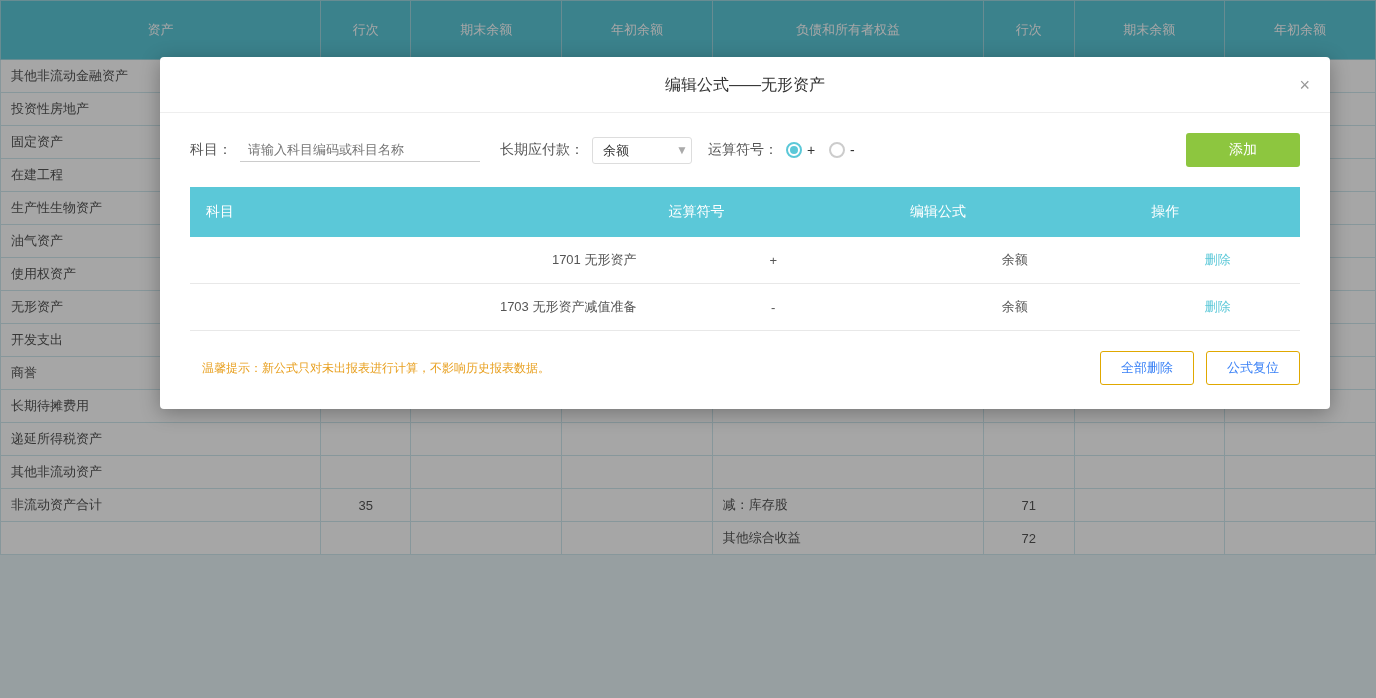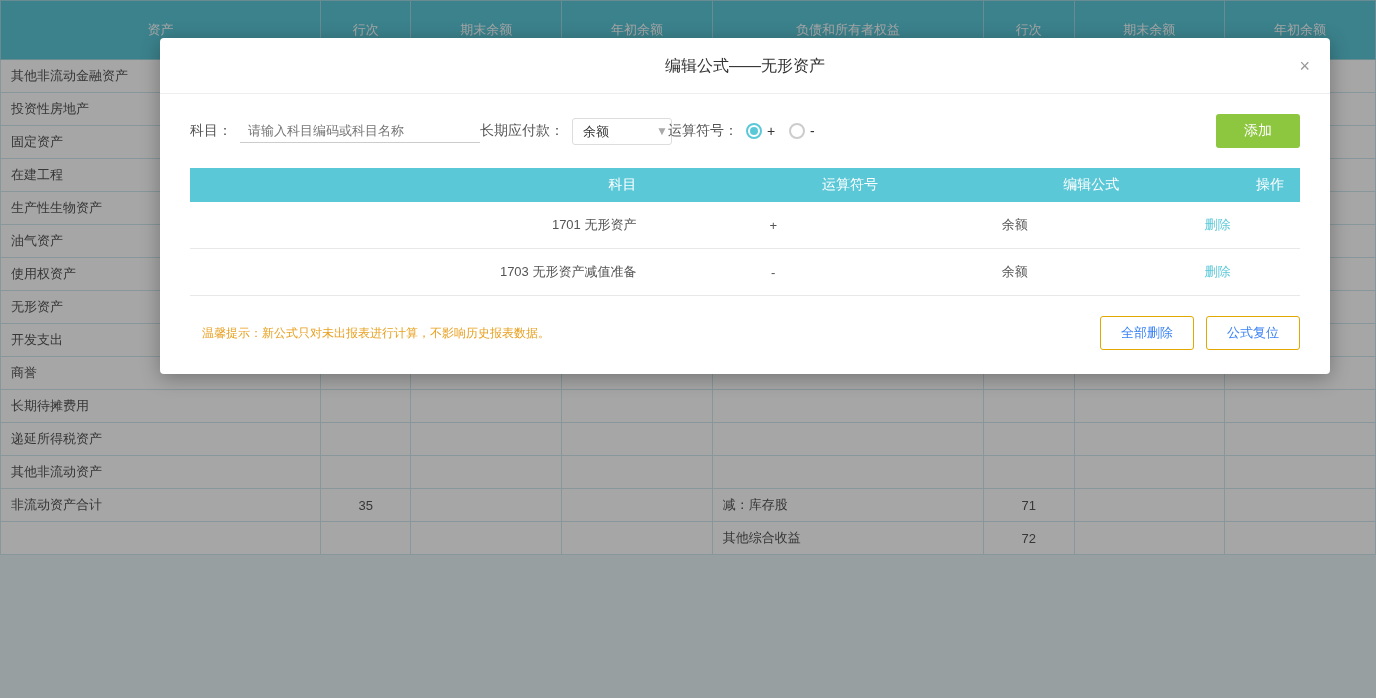--- a/index.html
+++ b/index.html
@@ -54,21 +54,21 @@
       position: absolute;
       top: 0; left: 0;
       width: 100%; height: 100%;
       background: rgba(0,0,0,0.35);
       z-index: 10;
     }
 
     
     .modal {
       position: absolute;
-      top: 38px;
+      top: 57px;
       left: 160px;
       width: 1170px;
       background: #fff;
       border-radius: 4px;
       box-shadow: 0 4px 20px rgba(0,0,0,0.3);
       z-index: 20;
       padding-bottom: 24px;
     }
 
     .modal-header {
@@ -97,20 +97,21 @@
       background: none;
       border: none;
       line-height: 1;
     }
 
     
     .form-row {
       display: flex;
       align-items: center;
       padding: 20px 30px;
+      gap: 20px;
       flex-wrap: wrap;
     }
 
     .form-group {
       display: flex;
       align-items: center;
       gap: 8px;
     }
 
     .form-label {
@@ -194,21 +195,21 @@
     .radio-label {
       font-size: 14px;
       color: #333;
     }
 
     .btn-add {
       background: #8dc63f;
       color: #fff;
       border: none;
       border-radius: 3px;
-      padding: 8px 28px;
+      padding: 8px 43px;
       font-size: 14px;
       cursor: pointer;
       margin-left: auto;
     }
 
     
     .data-table-wrap {
       margin: 0 30px;
     }
 
@@ -216,22 +217,22 @@
       width: 100%;
       border-collapse: collapse;
     }
 
     .data-table thead tr {
       background: #5bc8d8;
     }
 
     .data-table thead th {
       color: #fff;
-      padding: 8px 16px;
-      text-align: right;
+      padding: 16px 16px;
+      text-align: left;
       font-weight: normal;
       font-size: 14px;
     }
 
     .data-table tbody tr {
       border-bottom: 1px solid #e8e8e8;
     }
 
     .data-table tbody tr:last-child {
       border-bottom: 1px solid #e8e8e8;

